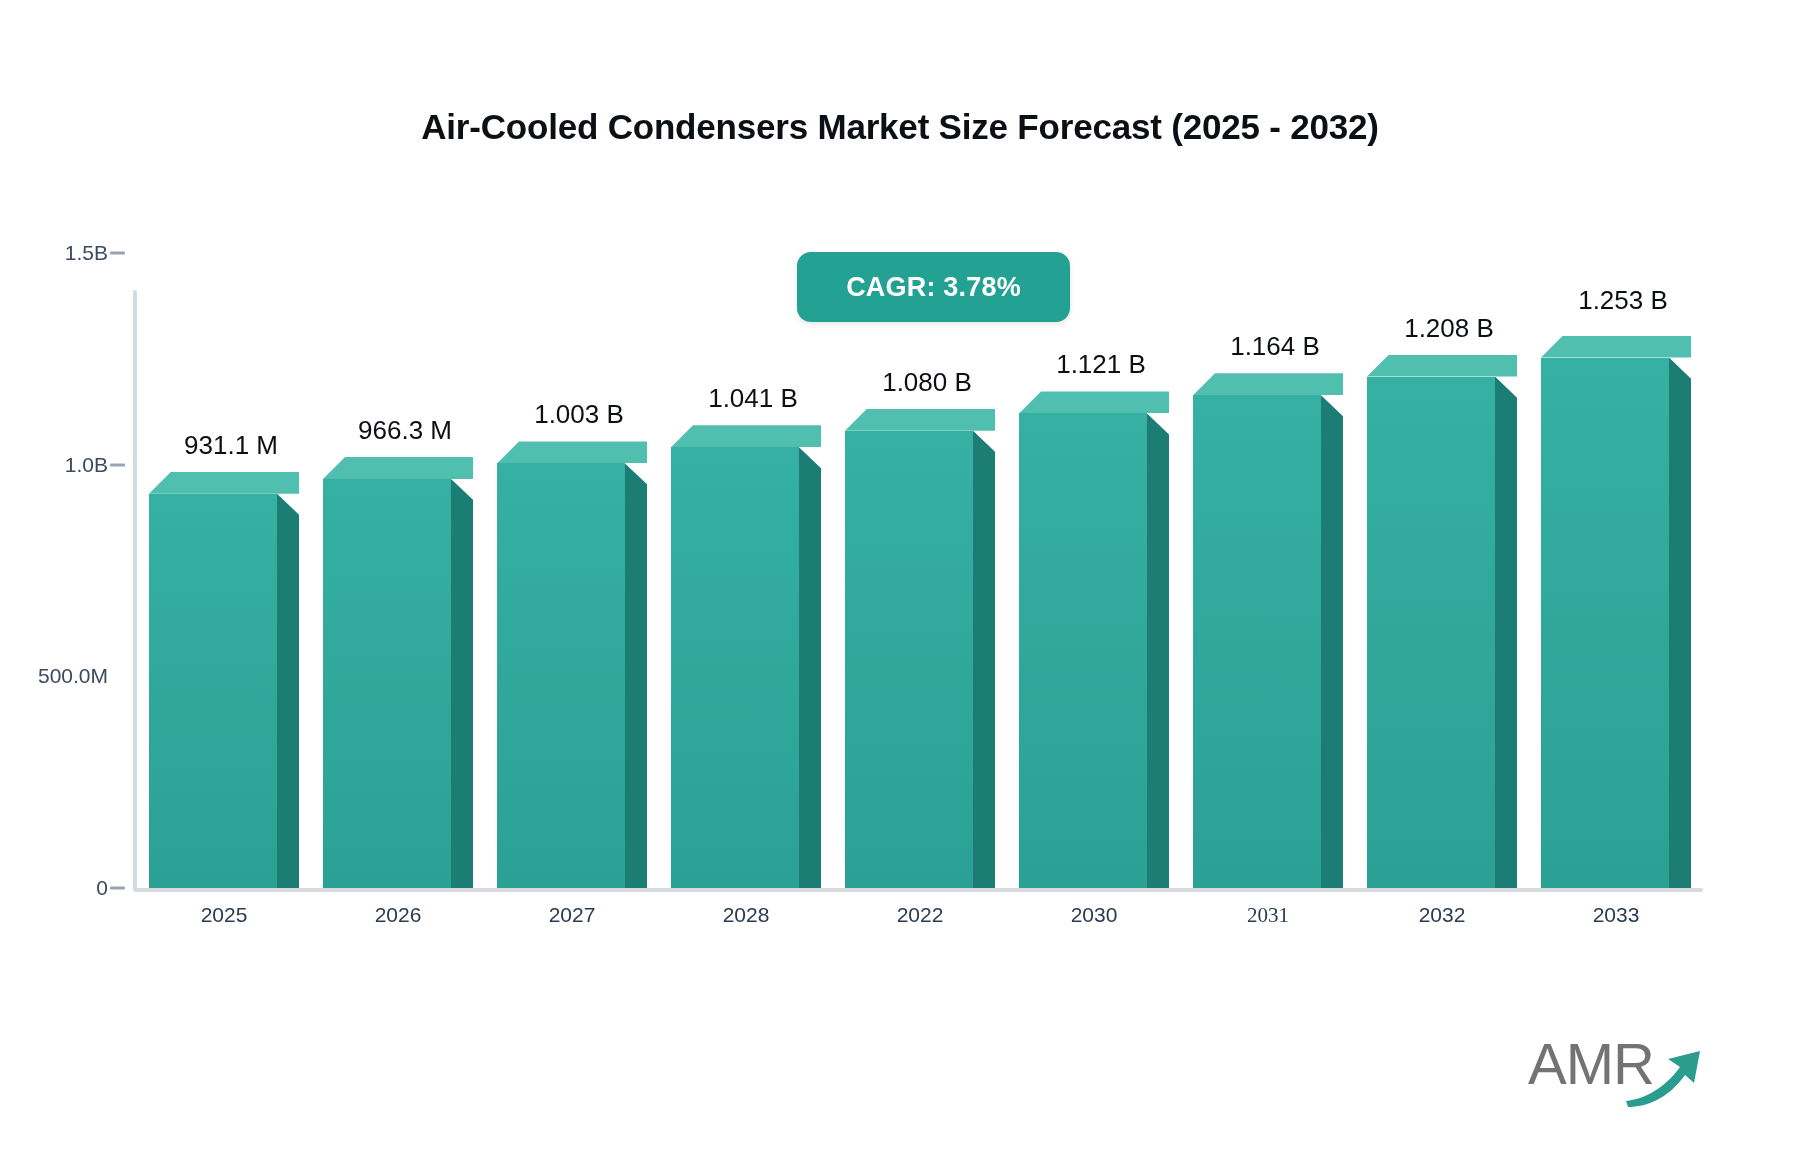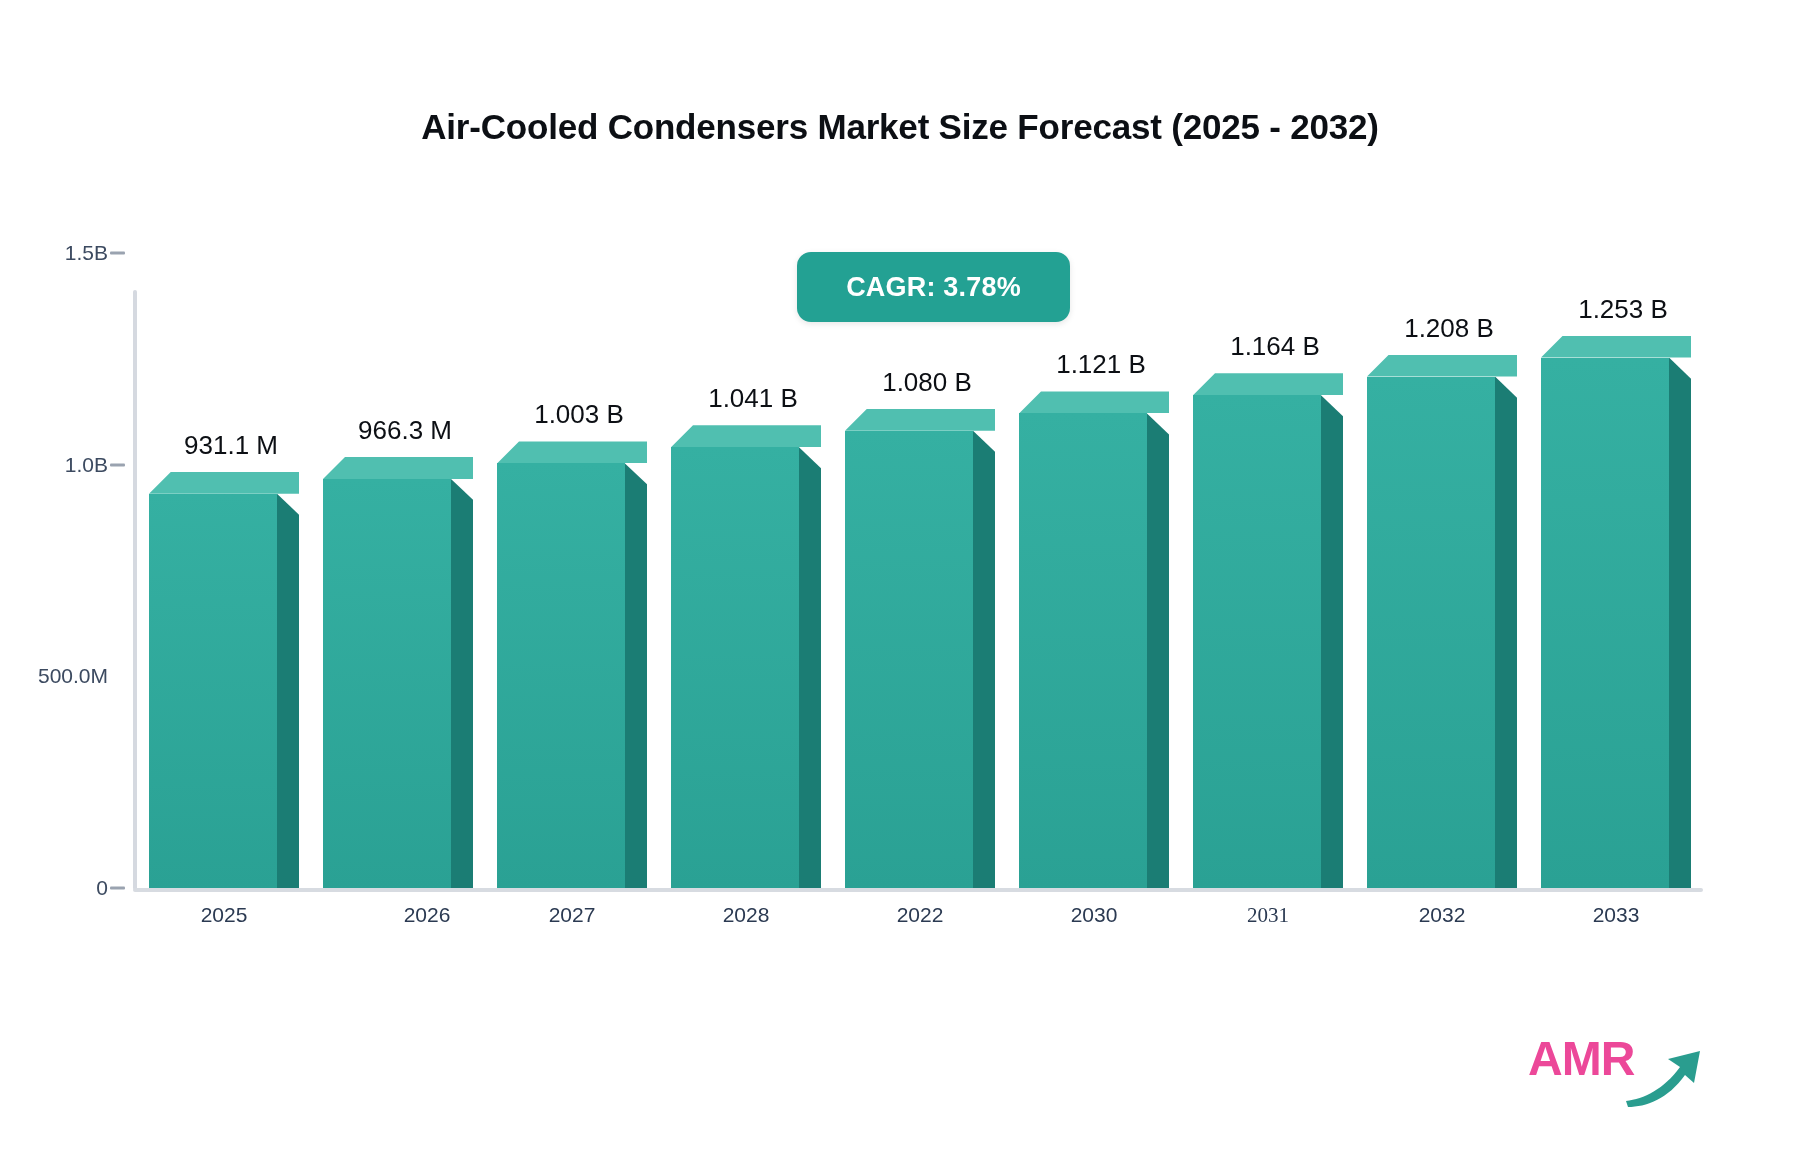--- a/index.html
+++ b/index.html
@@ -162,23 +162,23 @@
     position: absolute;
     left: 1528px;
     top: 1035px;
     width: 175px;
     height: 72px;
   }
   .amr-text {
     position: absolute;
     left: 0;
     top: 0;
-    font-size: 48px;
-    font-weight: bold;
-    color: #ec4899;
+    font-size: 58px;
+    font-weight: normal;
+    color: #737373;
     letter-spacing: -1px;
     line-height: 1;
   }
   .amr-arrow {
     position: absolute;
     left: 96px;
     top: 10px;
   }
 </style>
 </head>
@@ -259,25 +259,25 @@
         <div class="bar-front" style="width: 128px; height: 511.387px;"></div>
         <div class="bar-side" style="left: 128px; width: 22px; height: 511.387px; clip-path: polygon(0px 0px, 100% 4.12%, 100% 100%, 0px 100%);"></div>
         <div class="bar-top" style="left: 0px; top: 0px; width: 150px; height: 22px; clip-path: polygon(0px 100%, 14.67% 0px, 100% 0px, 100% 100%);"></div>
       </div>
       <div class="bar-value" style="left: 1449px; top: 312.613px;">1.208 B</div>
       <div class="bar-group" style="left: 1541px; top: 335.563px; width: 150px; height: 552.437px;">
         <div class="bar-front" style="width: 128px; height: 530.437px;"></div>
         <div class="bar-side" style="left: 128px; width: 22px; height: 530.437px; clip-path: polygon(0px 0px, 100% 3.98%, 100% 100%, 0px 100%);"></div>
         <div class="bar-top" style="left: 0px; top: 0px; width: 150px; height: 22px; clip-path: polygon(0px 100%, 14.67% 0px, 100% 0px, 100% 100%);"></div>
       </div>
-      <div class="bar-value" style="left: 1623px; top: 294px;">1.253 B</div>
+      <div class="bar-value" style="left: 1623px; top: 285px;">1.253 B</div>
     </div>
   <div id="x-ticks">
       <div class="x-tick-label" style="left: 224px;">2025</div>
-      <div class="x-tick-label" style="left: 398px; margin-left: 29px;">2026</div>
+      <div class="x-tick-label" style="left: 398px;">2026</div>
       <div class="x-tick-label" style="left: 572px;">2027</div>
       <div class="x-tick-label" style="left: 746px;">2028</div>
       <div class="x-tick-label" style="left: 920px;">2022</div>
       <div class="x-tick-label" style="left: 1094px;">2030</div>
       <div class="x-tick-label" style="left: 1268px; font-family: Liberation Serif, serif;">2031</div>
       <div class="x-tick-label" style="left: 1442px;">2032</div>
       <div class="x-tick-label" style="left: 1616px;">2033</div>
     </div>
 </div>
 

